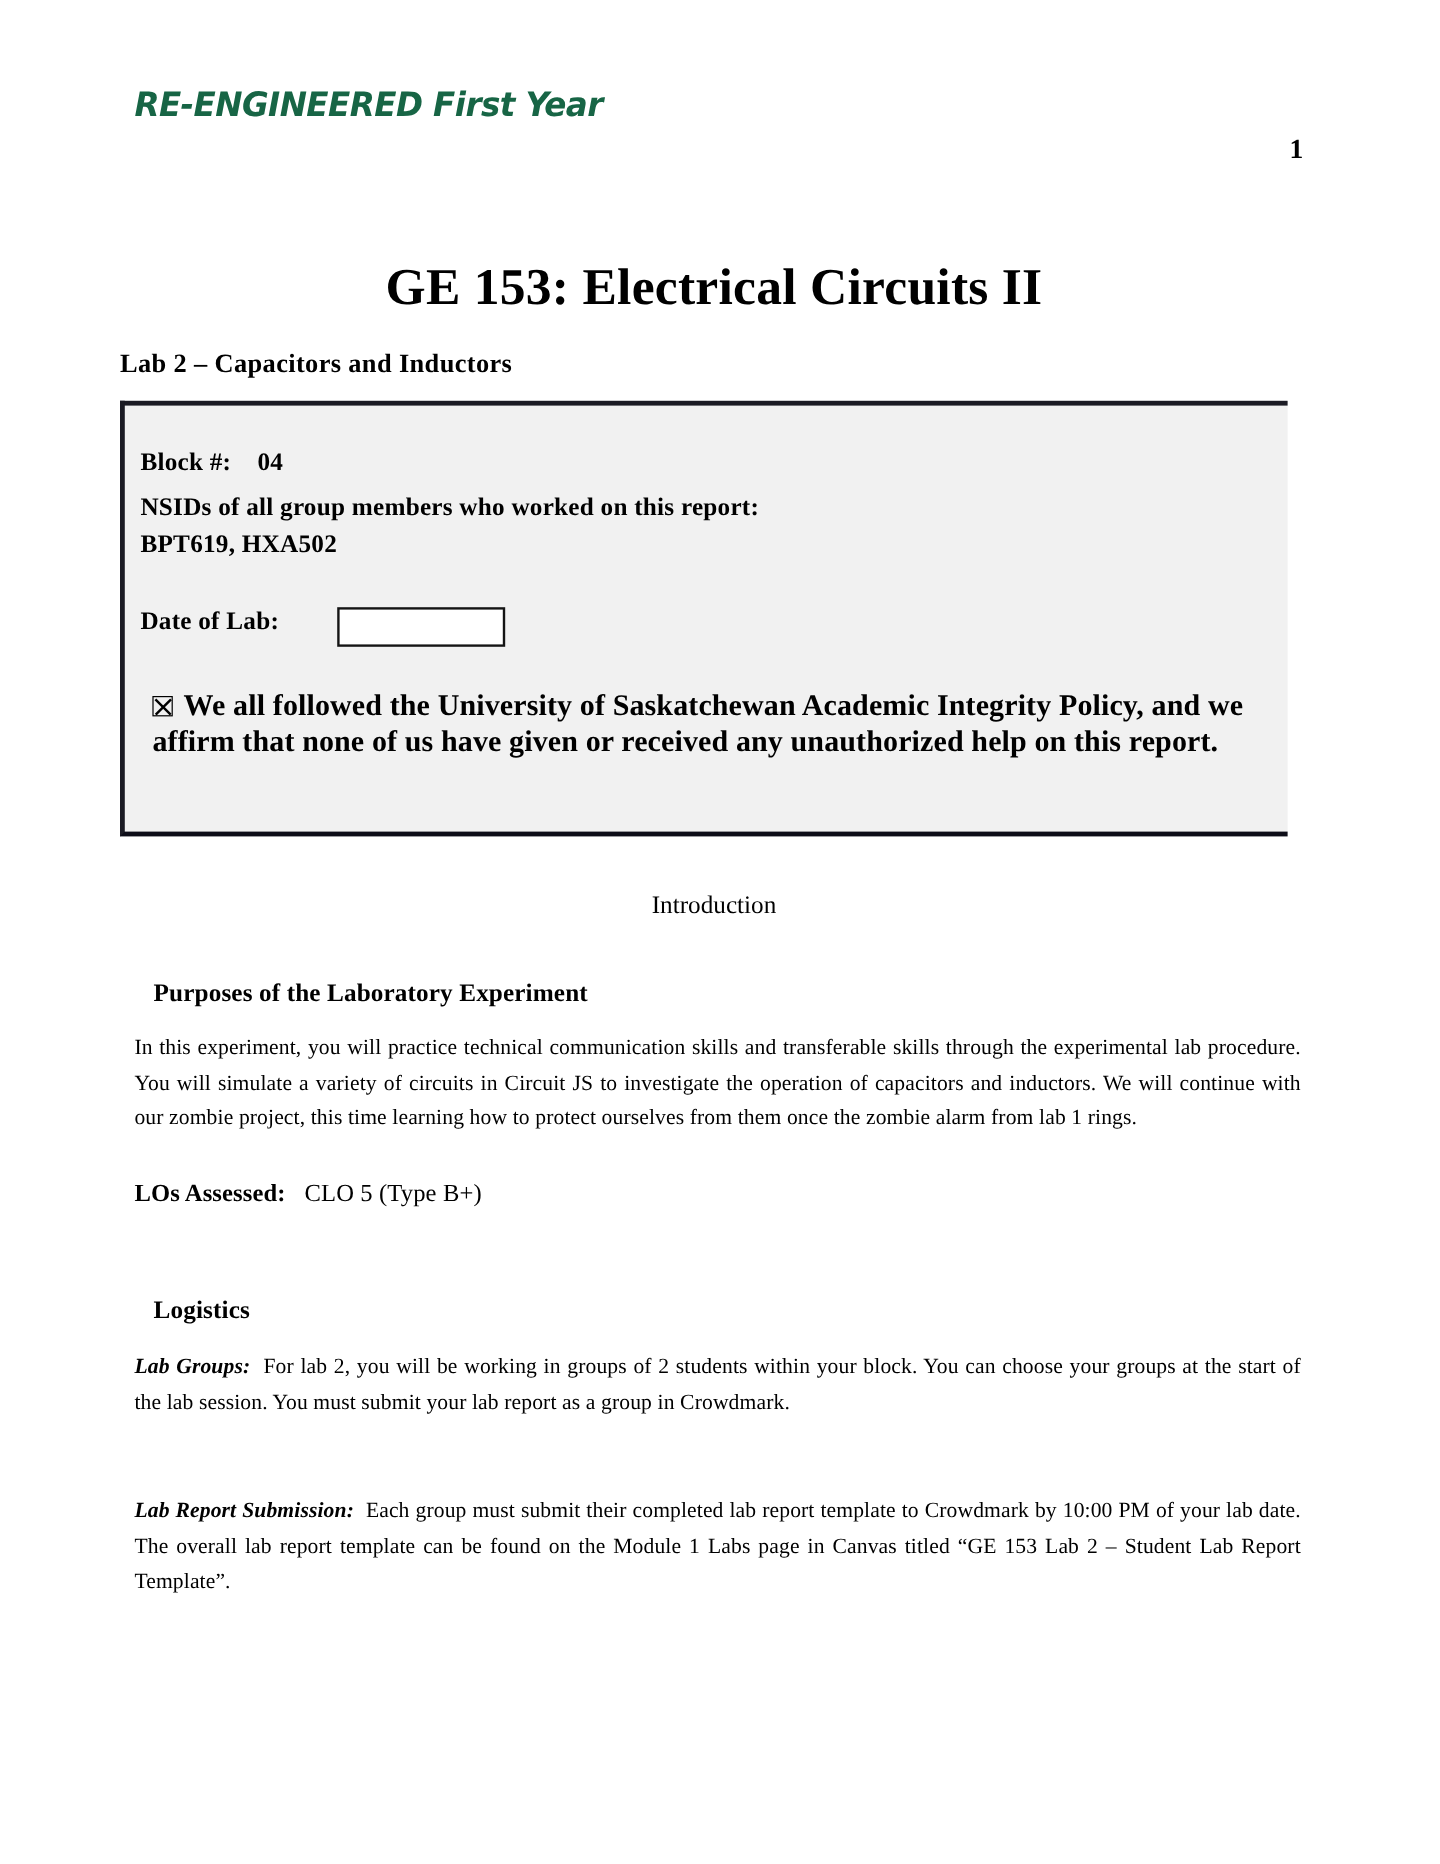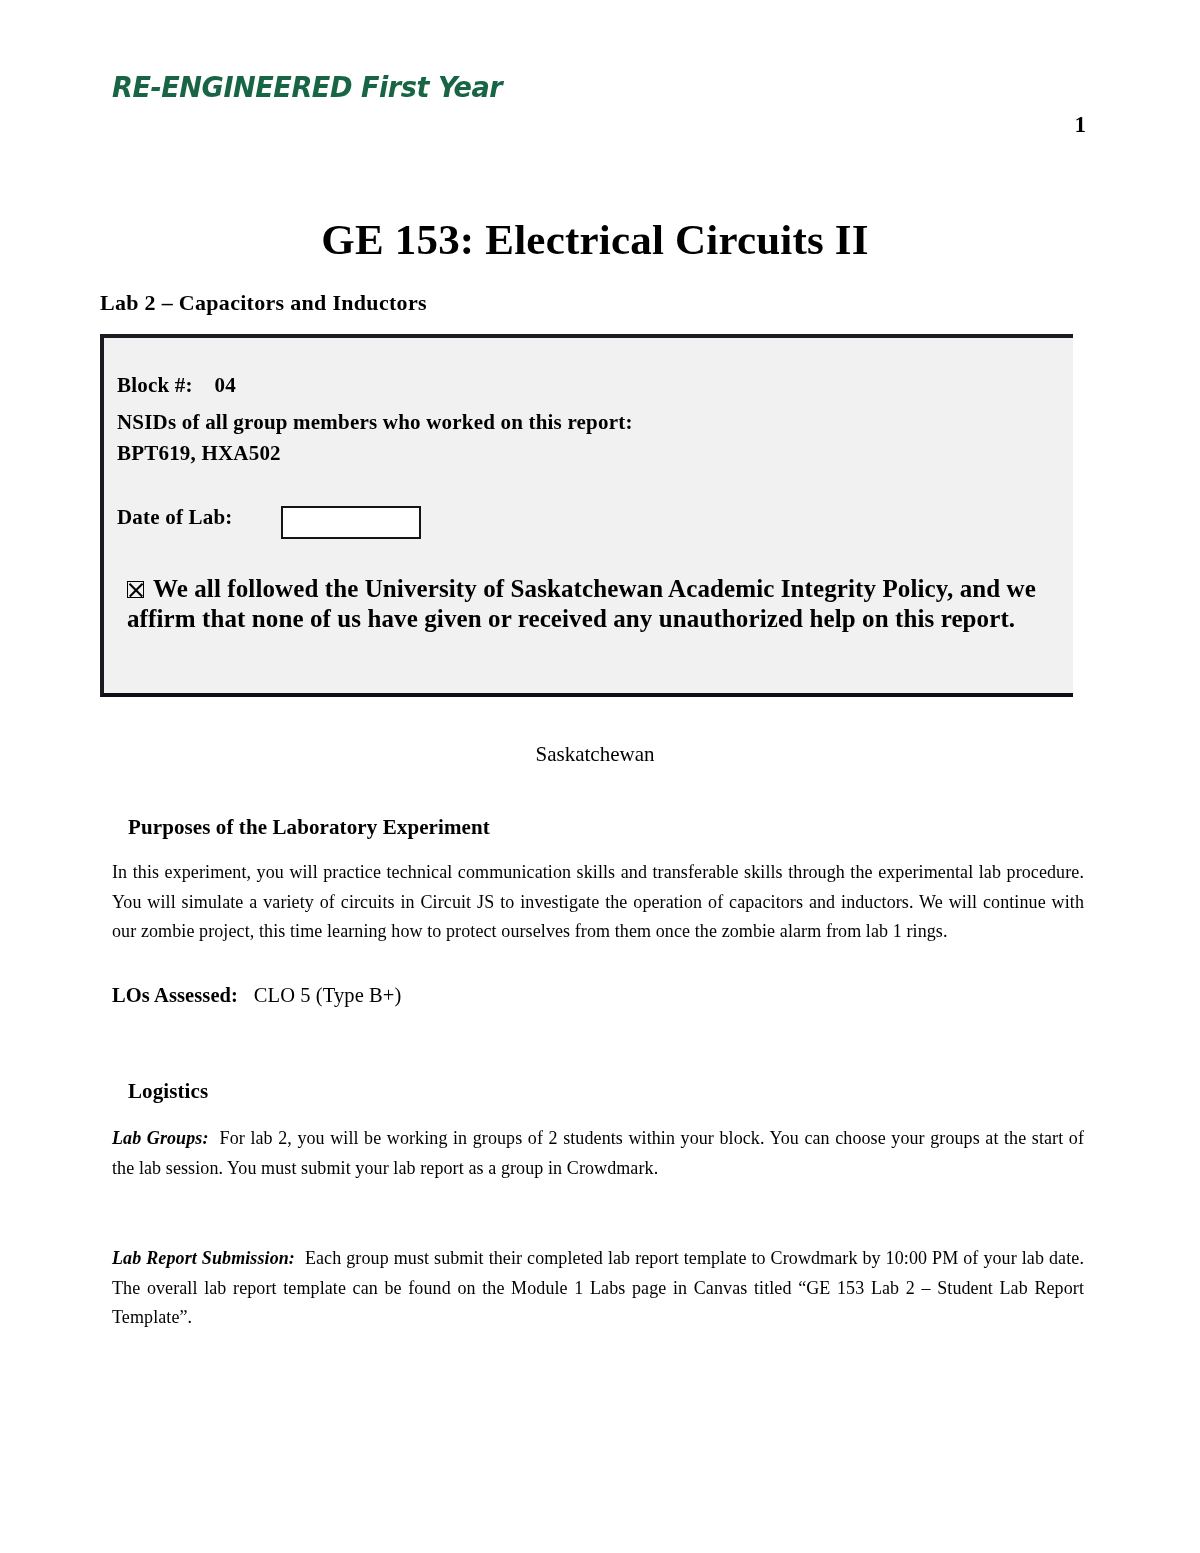--- a/index.html
+++ b/index.html
@@ -206,21 +206,21 @@
 
     <div class="line date-label">Date of Lab:</div>
 
     <input class="date-input" type="text" value="" style="">
 
     <div class="integrity">
       <span class="checkbox-glyph"></span><span>We all followed the University of Saskatchewan Academic Integrity Policy, and we affirm that none of us have given or received any unauthorized help on this report.</span>
     </div>
   </div>
 
-  <div class="section-centered" style="top:742px;">Saskatchewan</div>
+  <div class="section-centered" style="top:742px;">Introduction</div>
 
   <div class="heading" style="top:815px;">Purposes of the Laboratory Experiment</div>
 
   <div class="para" style="top:858px;">In this experiment, you will practice technical communication skills and transferable skills through the experimental lab procedure. You will simulate a variety of circuits in Circuit JS to investigate the operation of capacitors and inductors. We will continue with our zombie project, this time learning how to protect ourselves from them once the zombie alarm from lab 1 rings.</div>
 
   <div class="los-line" style="top:984px;">
     <b>LOs Assessed:</b>
     <span>&nbsp;</span>
     <span>CLO 5 (Type B+)</span>
   </div>

